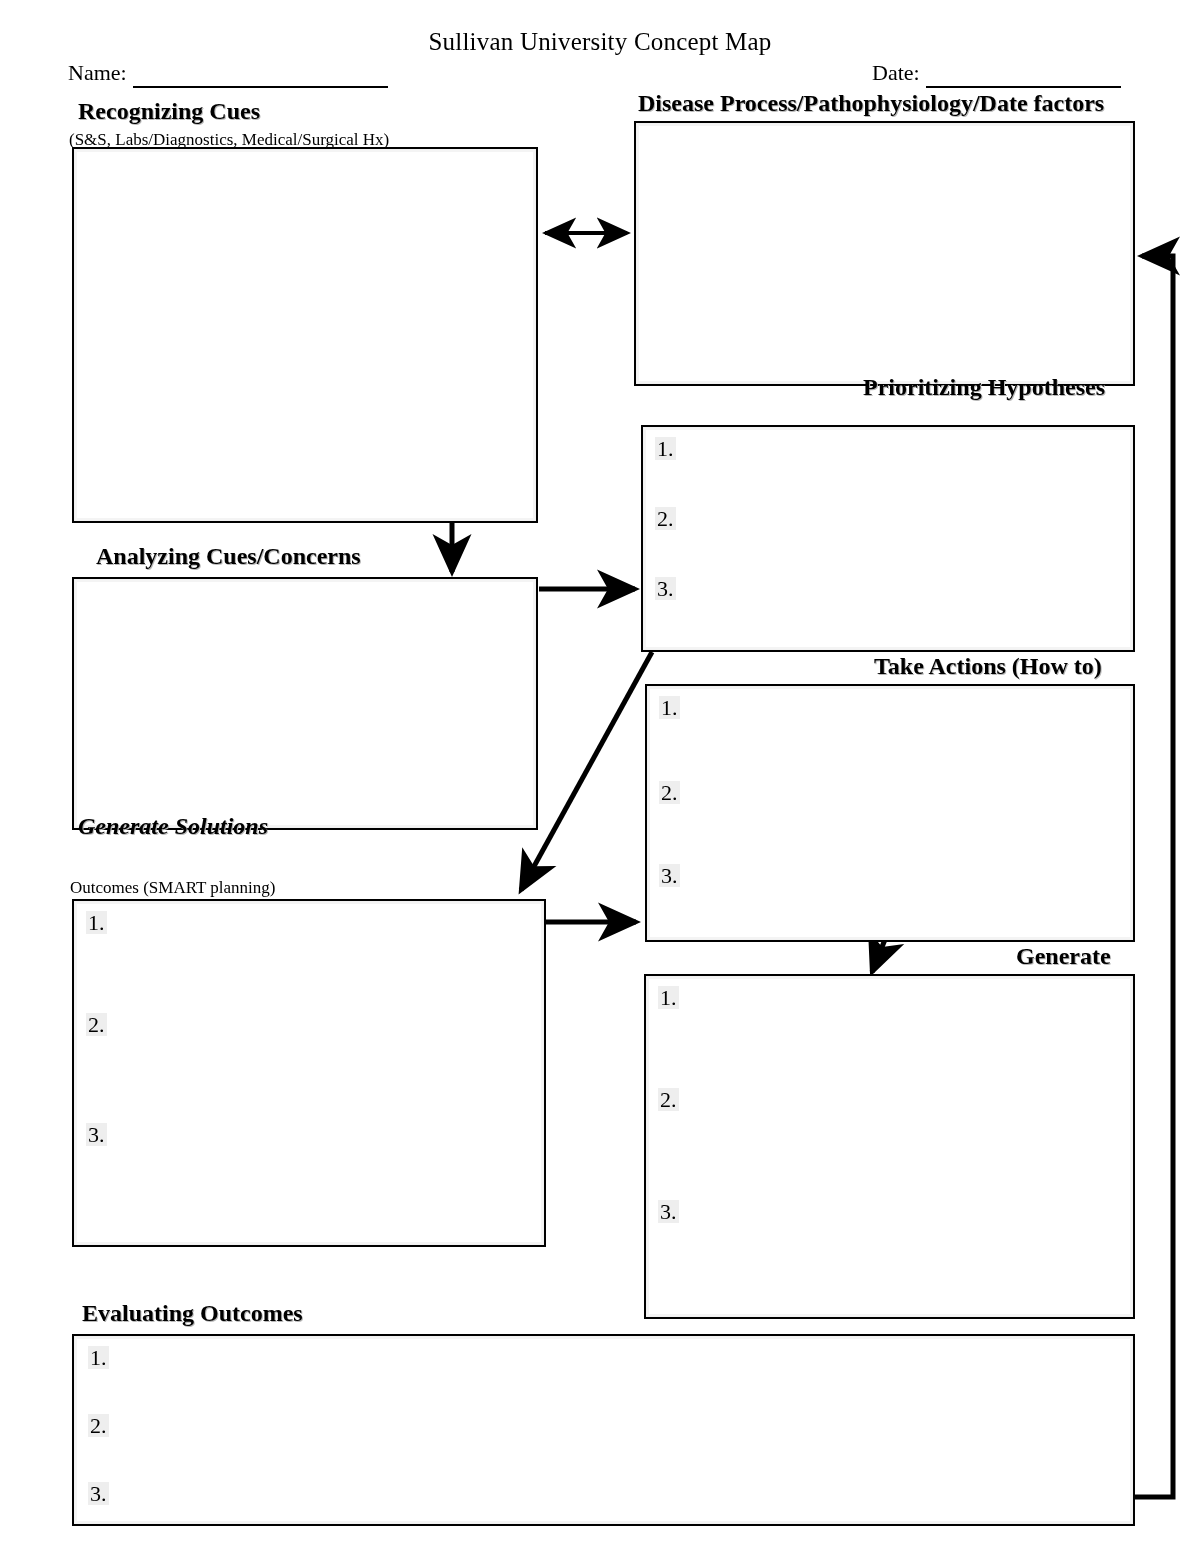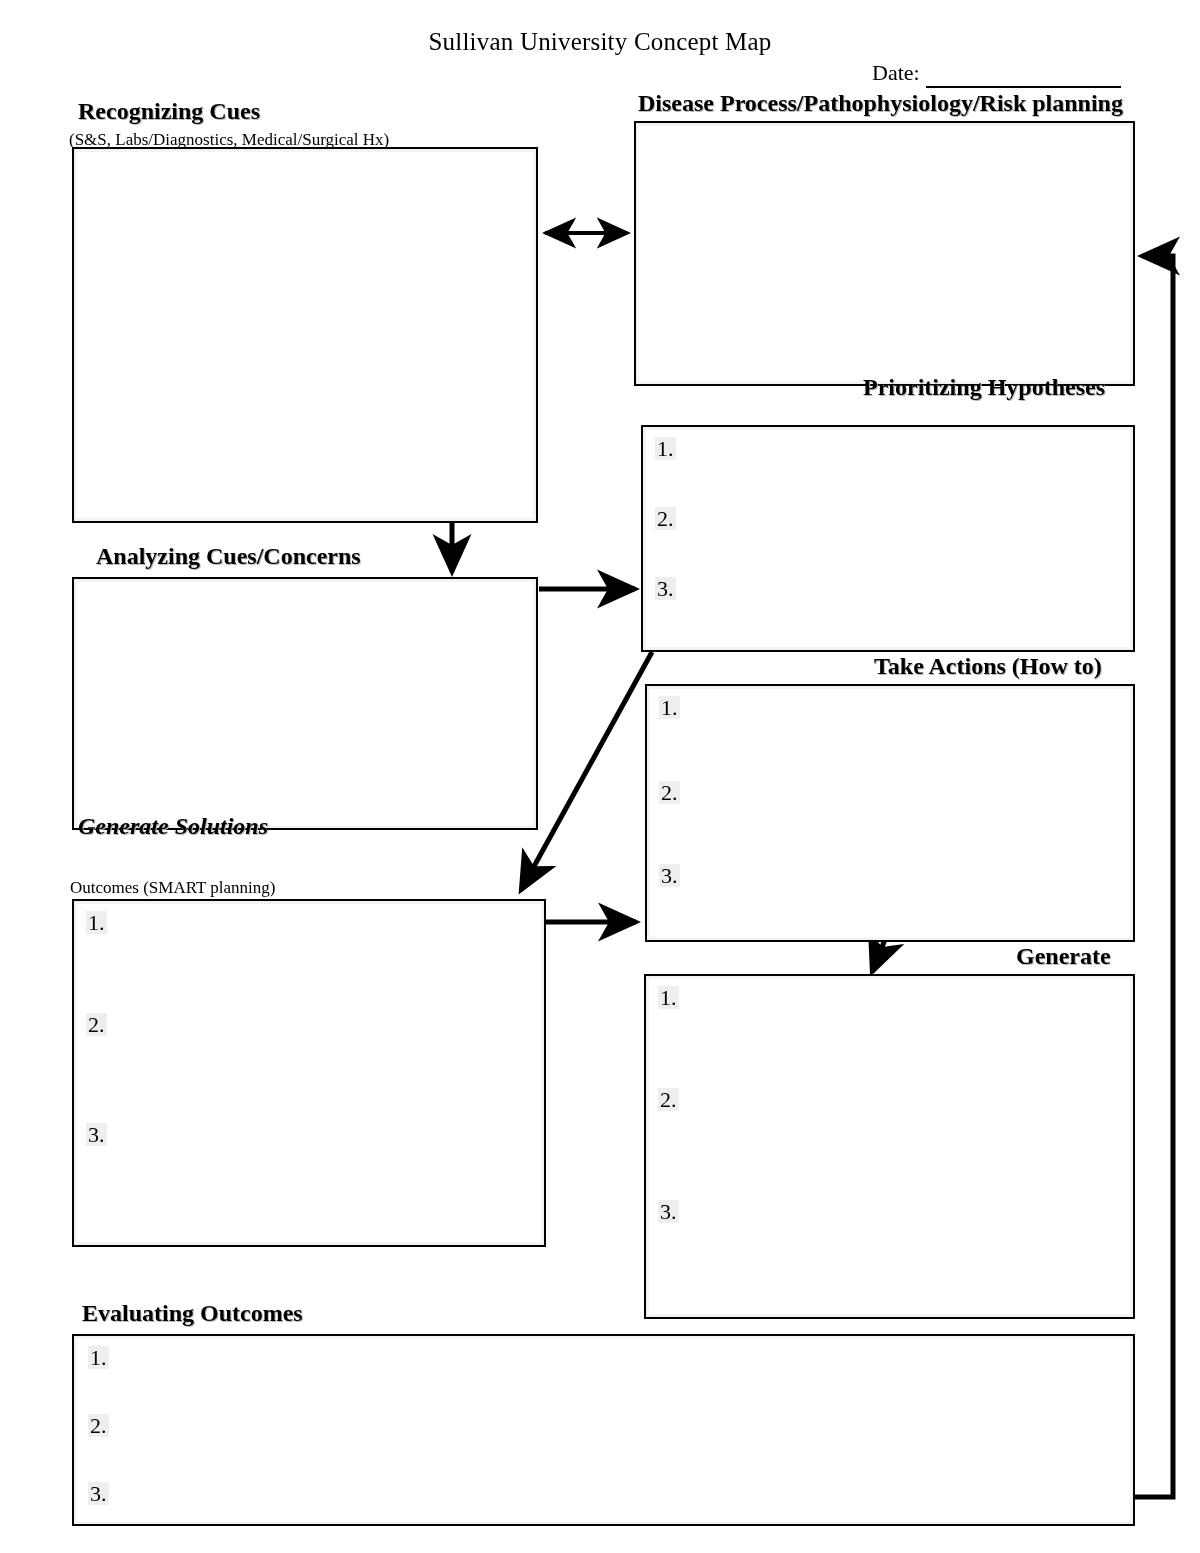--- a/index.html
+++ b/index.html
@@ -54,20 +54,23 @@
   svg.links{position:absolute;left:0;top:0;width:1200px;height:1553px;
             pointer-events:none;}
 </style>
 </head>
 <body>
 
 <div class="page">
 
   <div class="title">Sullivan University Concept Map</div>
 
+  <div class="field" style="left:68px;top:60px;">
+    <span>Name:</span><span class="rule" style="width:255px;">&nbsp;</span>
+  </div>
 
   <div class="field" style="left:872px;top:60px;">
     <span>Date:</span><span class="rule" style="width:195px;">&nbsp;</span>
   </div>
 
   <svg class="links" viewBox="0 0 1200 1553">
     <defs>
       <marker id="ah" markerWidth="9" markerHeight="9" refX="7.6" refY="4.5" orient="auto" markerUnits="strokeWidth">
         <path d="M0,0.6 L8.6,4.5 L0,8.4 L2.2,4.5 Z" fill="#000"></path>
       </marker>
@@ -120,21 +123,21 @@
     <span class="num" style="left:12px;top:222px;">3.</span>
   </div>
 
   <div class="hdr" style="left:74px;top:1300px;">Evaluating Outcomes</div>
   <div class="box" style="left:72px;top:1334px;width:1063px;height:192px;">
     <span class="num" style="left:14px;top:10px;">1.</span>
     <span class="num" style="left:14px;top:78px;">2.</span>
     <span class="num" style="left:14px;top:146px;">3.</span>
   </div>
 
-  <div class="hdr" style="left:630px;top:90px;">Disease Process/Pathophysiology/Risk planning</div>
+  <div class="hdr" style="left:630px;top:90px;">Disease Process/Pathophysiology/Date factors</div>
   <div class="box" style="left:634px;top:121px;width:501px;height:265px;"></div>
 
   <div class="hdr" style="left:855px;top:374px;">Prioritizing Hypotheses</div>
   <div class="box" style="left:641px;top:425px;width:494px;height:227px;">
     <span class="num" style="left:12px;top:10px;">1.</span>
     <span class="num" style="left:12px;top:80px;">2.</span>
     <span class="num" style="left:12px;top:150px;">3.</span>
   </div>
 
   <div class="hdr" style="left:866px;top:653px;">Take Actions (How to)</div>

